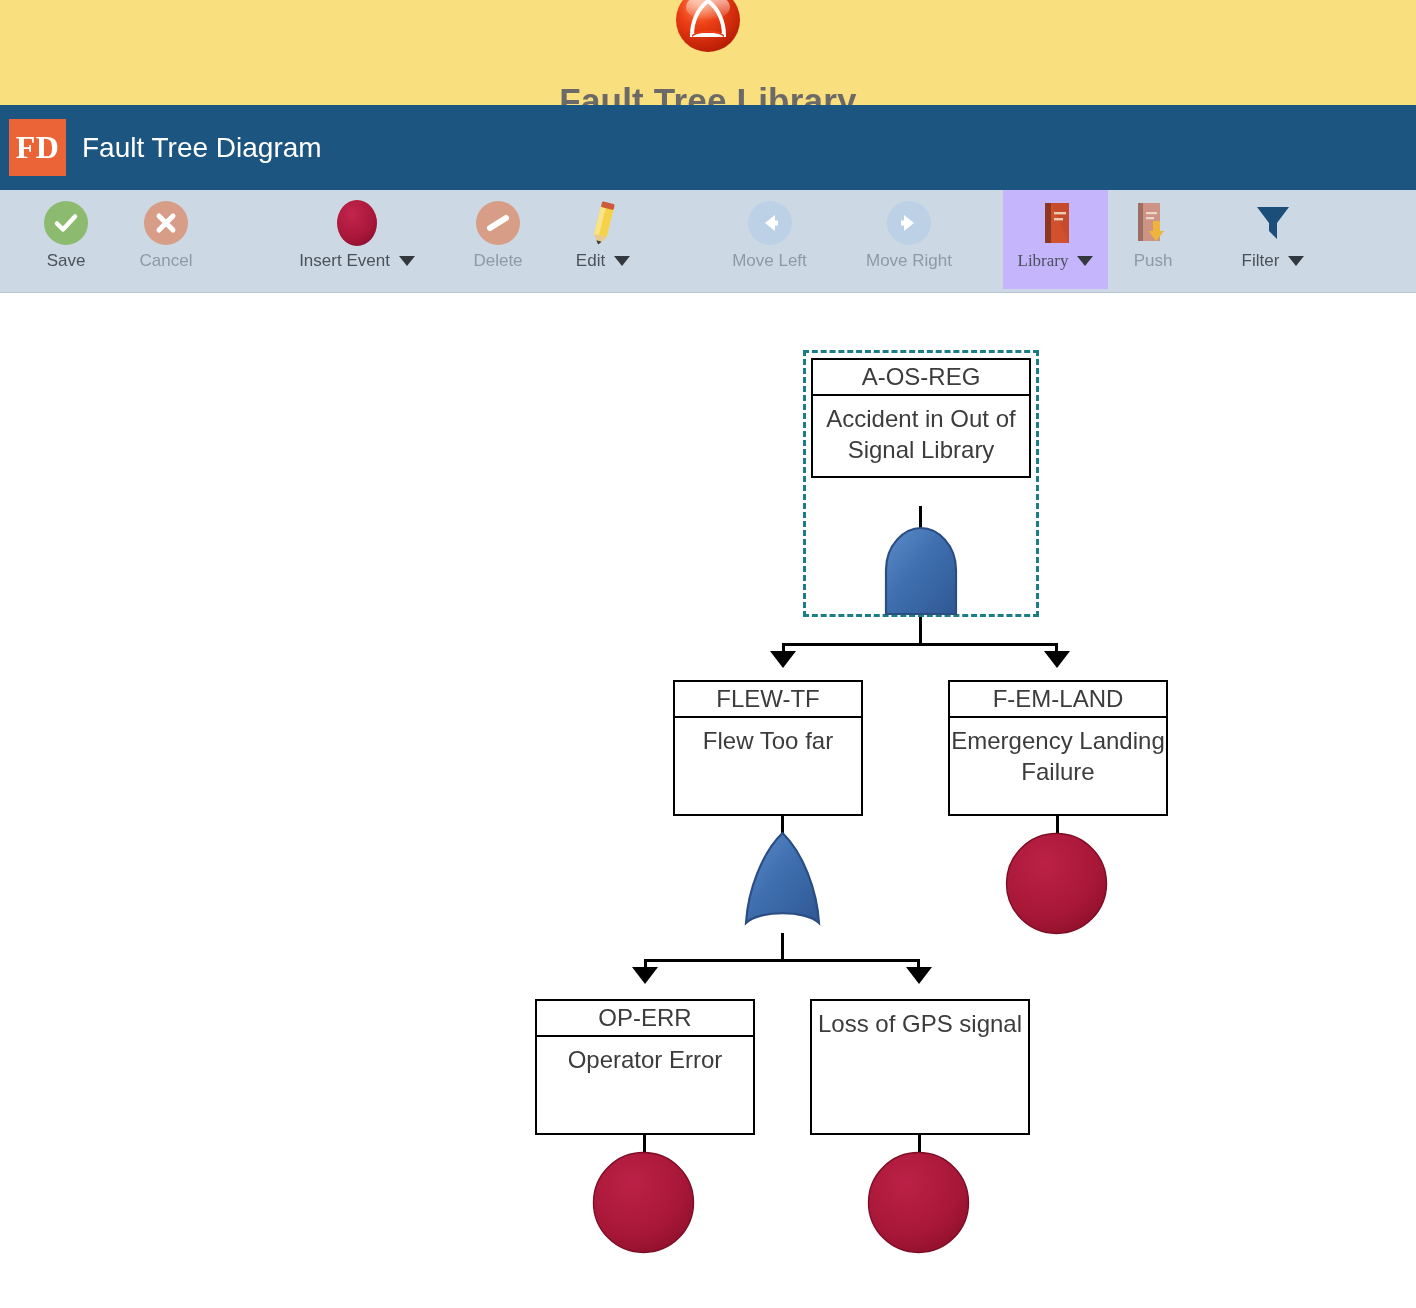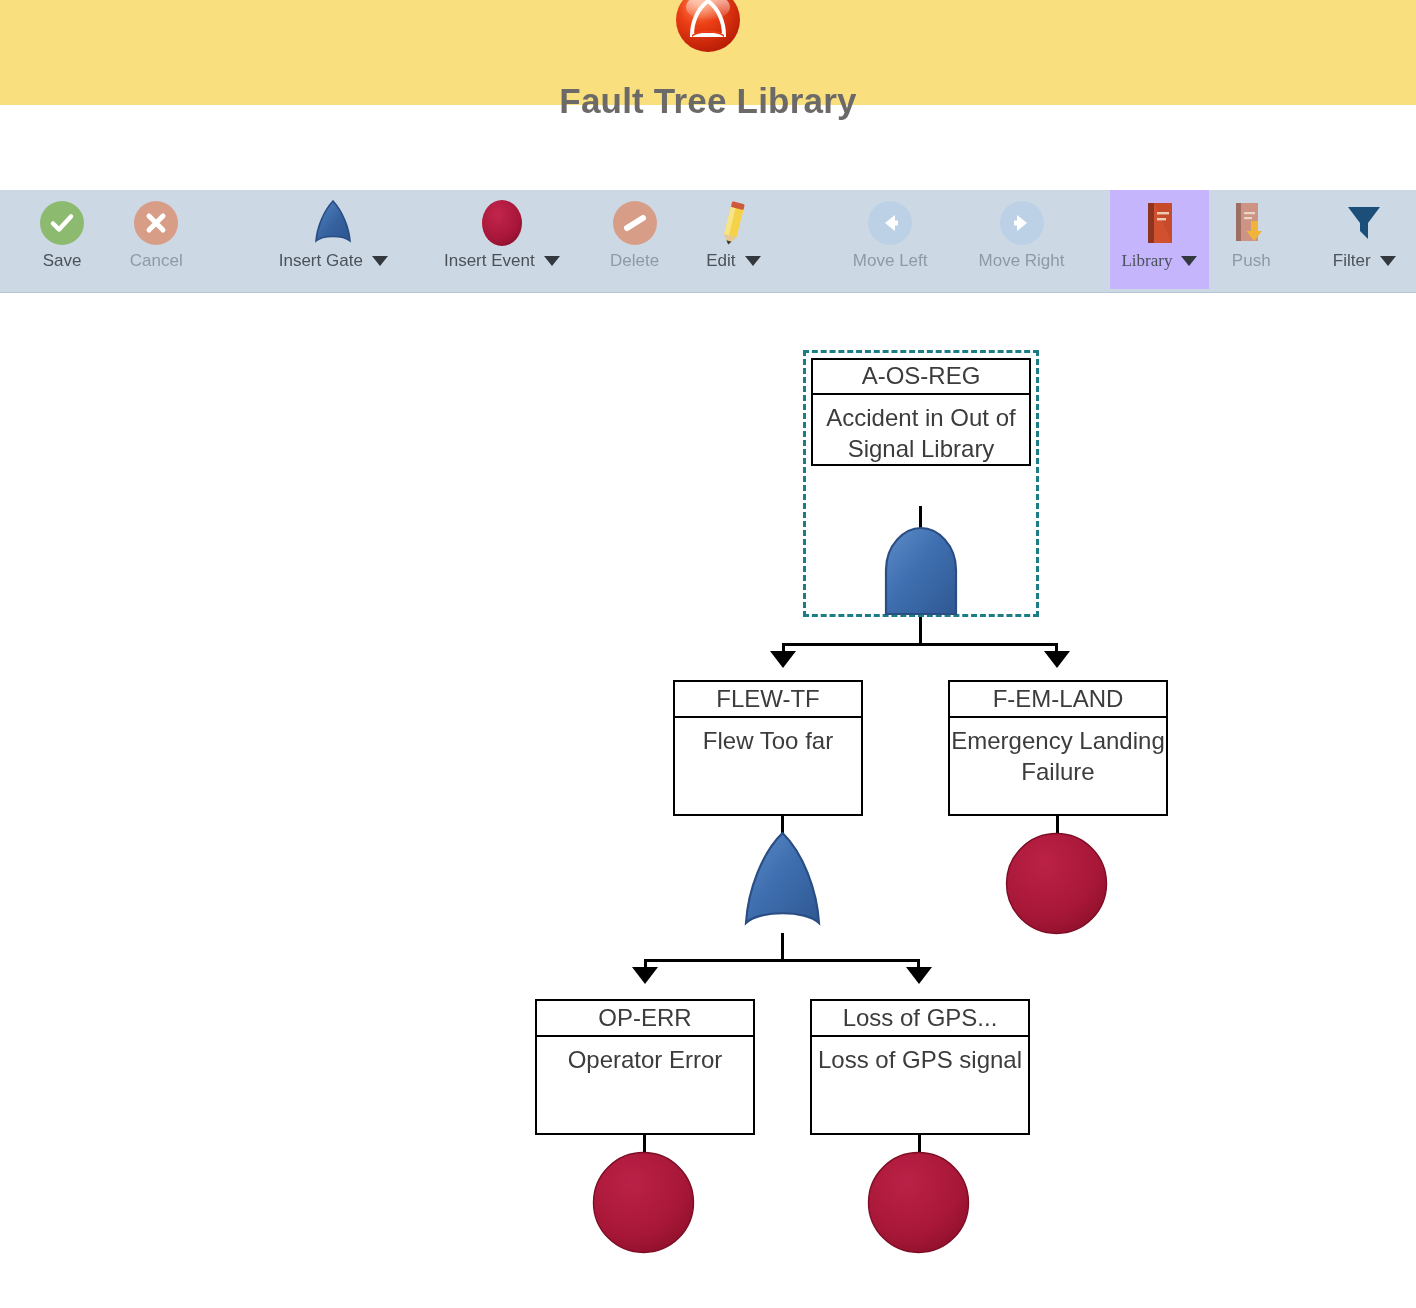--- a/index.html
+++ b/index.html
@@ -158,20 +158,24 @@
           <circle cx="35" cy="35" r="32" fill="url(#logoG)"></circle>
           <path d="M35 16 C 24 24, 19 38, 19 50 L 51 50 C 51 38, 46 24, 35 16 Z" fill="none" stroke="#ffffff" stroke-width="4"></path>
           <path d="M19 50 C 26 44, 44 44, 51 50 L 51 52 C 44 46, 26 46, 19 52 Z" fill="#ec3f15"></path>
           <ellipse cx="35" cy="22" rx="22" ry="13" fill="url(#logoGloss)"></ellipse>
         </svg>
       </div>
       <div class="app-title">Fault Tree Library</div>
     </div>
   </div>
 
+  <div class="title-bar">
+    <div class="fd-badge">FD</div>
+    <div class="title-bar-text">Fault Tree Diagram</div>
+  </div>
 
   <div class="toolbar">
 
     <div class="tb-gap-sm"></div>
 
     <div class="tb-item" style="width:92px">
       <div class="tb-icon">
         <div class="circ" style="background:#8cba6e">
           <svg width="28" height="28" viewBox="0 0 28 28">
             <path d="M5 14.5 L11 20.5 L23 7.5" fill="none" stroke="#ffffff" stroke-width="4.5" stroke-linecap="round" stroke-linejoin="round"></path>
@@ -187,38 +191,20 @@
           <svg width="26" height="26" viewBox="0 0 26 26">
             <path d="M6 6 L20 20 M20 6 L6 20" stroke="#ffffff" stroke-width="5" stroke-linecap="round"></path>
           </svg>
         </div>
       </div>
       <div class="tb-label">Cancel</div>
     </div>
 
     <div class="tb-gap"></div>
 
-    <div class="tb-item" style="width:176px">
-      <div class="tb-icon">
-        <svg width="56" height="50" viewBox="0 0 56 50">
-          <defs>
-            <linearGradient id="gateIcoG" x1="0" y1="0" x2="1" y2="1">
-              <stop offset="0%" stop-color="#5585c4"></stop>
-              <stop offset="55%" stop-color="#36629f"></stop>
-              <stop offset="100%" stop-color="#2c5490"></stop>
-            </linearGradient>
-          </defs>
-          <path d="M28 3 C 18 14, 12 30, 11 43 C 18 37, 38 37, 45 43 C 44 30, 38 14, 28 3 Z" fill="url(#gateIcoG)" stroke="#2a4d84" stroke-width="1.6"></path>
-        </svg>
-      </div>
-      <div class="tb-label">
-        <span>Insert Gate</span>
-        <span class="caret"></span>
-      </div>
-    </div>
 
     <div class="tb-item" style="width:182px">
       <div class="tb-icon">
         <svg width="52" height="52" viewBox="0 0 52 52">
           <defs>
             <radialGradient id="evIcoG" cx="38%" cy="30%" r="78%">
               <stop offset="0%" stop-color="#c3254b"></stop>
               <stop offset="70%" stop-color="#a8163a"></stop>
               <stop offset="100%" stop-color="#8a0f2c"></stop>
             </radialGradient>
@@ -355,21 +341,21 @@
         <radialGradient id="evG" cx="38%" cy="30%" r="80%">
           <stop offset="0%" stop-color="#bb2146"></stop>
           <stop offset="65%" stop-color="#a81738"></stop>
           <stop offset="100%" stop-color="#8c0f2a"></stop>
         </radialGradient>
       </defs>
     </svg>
 
     <div class="selection" style="left:803px; top:57px; width:236px; height:267px;"></div>
 
-    <div class="node" style="left:811px; top:65px; width:220px; height:108px;">
+    <div class="node" style="left:811px; top:65px; width:220px; height:120px;">
       <div class="node-id">A-OS-REG</div>
       <div class="node-desc">Accident in Out of Signal Library</div>
     </div>
 
     <div class="vline" style="left:919px; top:213px; height:22px;"></div>
 
     <div style="left:872px; top:229px;">
       <svg width="98" height="95" viewBox="0 0 98 95">
         <path d="M14 92 L14 48 C14 23, 32 6, 49 6 C66 6, 84 23, 84 48 L84 92 Z" fill="url(#gateG)" stroke="#2a4d84" stroke-width="2.2"></path>
       </svg>
@@ -417,21 +403,20 @@
       <div class="node-desc">Operator Error</div>
     </div>
     <div class="vline" style="left:643px; top:842px; height:20px;"></div>
     <div style="left:591px; top:857px;">
       <svg width="105" height="105" viewBox="0 0 105 105">
         <circle cx="52.5" cy="52.5" r="50" fill="url(#evG)" stroke="#7d0c24" stroke-width="1.4"></circle>
       </svg>
     </div>
 
     <div class="node" style="left:810px; top:706px; width:220px; height:136px;">
-      <div class="node-id">Loss of GPS...</div>
       <div class="node-desc">Loss of GPS signal</div>
     </div>
     <div class="vline" style="left:918px; top:842px; height:20px;"></div>
     <div style="left:866px; top:857px;">
       <svg width="105" height="105" viewBox="0 0 105 105">
         <circle cx="52.5" cy="52.5" r="50" fill="url(#evG)" stroke="#7d0c24" stroke-width="1.4"></circle>
       </svg>
     </div>
 
   </div>

